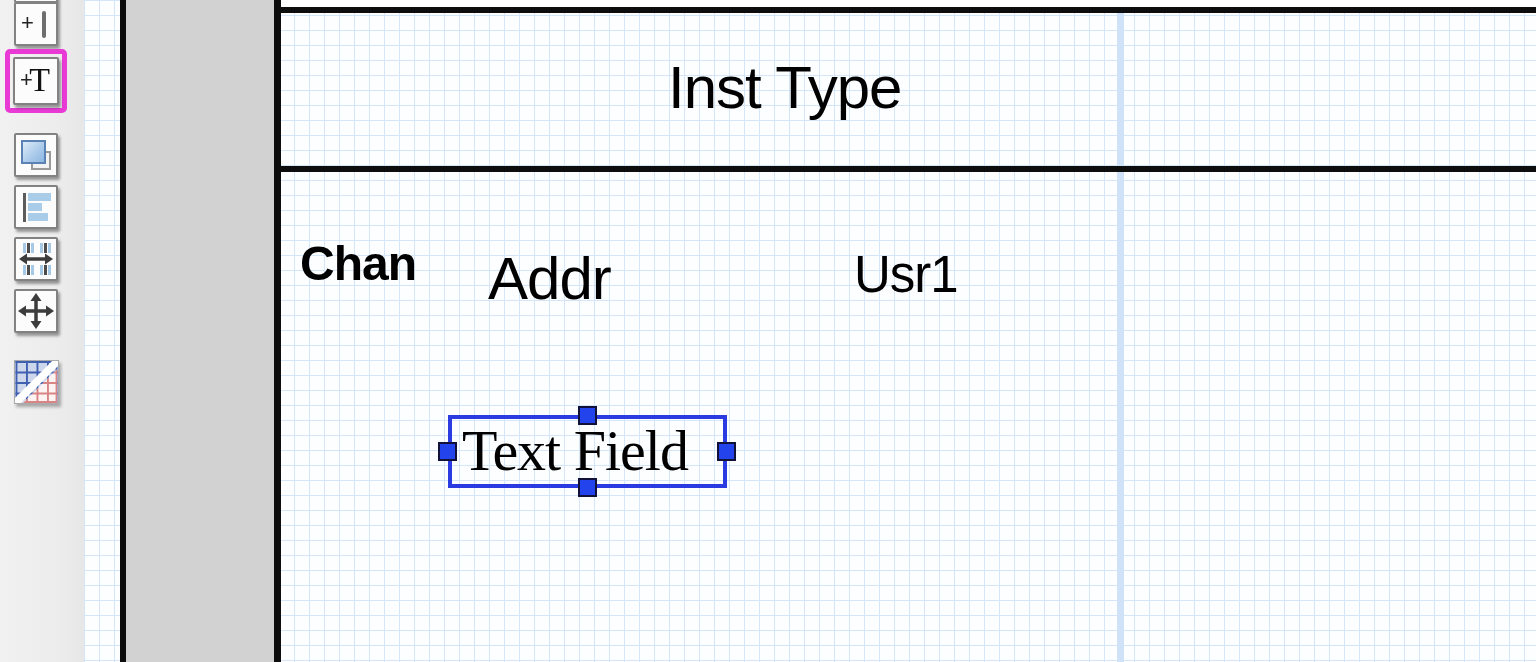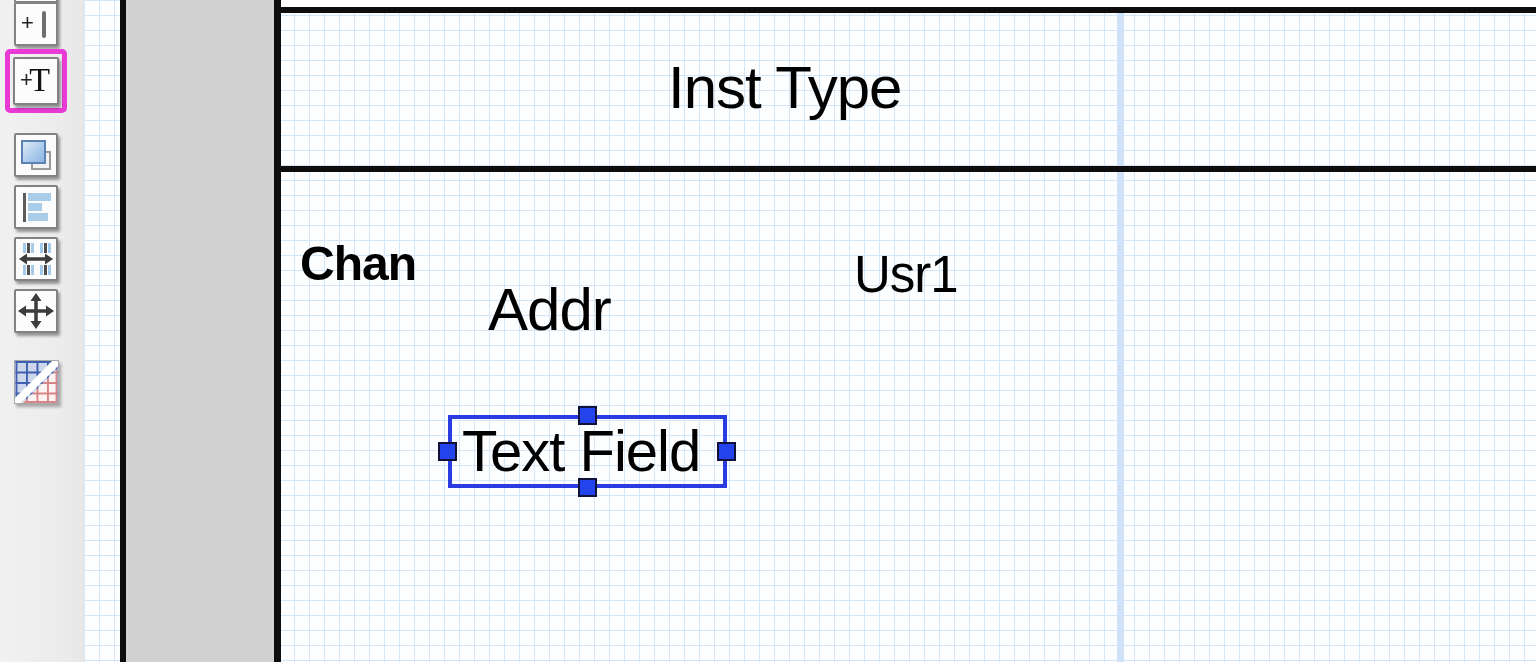--- a/index.html
+++ b/index.html
@@ -113,27 +113,27 @@
   #hline-top { top: 7px; }
   #hline-mid { top: 166px; }
 
   .canvas-label {
     position: absolute; color: #000; line-height: 1; white-space: nowrap;
     letter-spacing: -1px; cursor: pointer;
   }
   #lbl-inst-type  { left: 584px; top: 58px;  font-size: 60px; }
   #lbl-color-gobo { left: 978px; top: 58px;  font-size: 60px; }
   #lbl-chan       { left: 216px; top: 240px; font-size: 48px; font-weight: bold; }
-  #lbl-addr       { left: 404px; top: 249px; font-size: 60px; margin-top: 31px; }
+  #lbl-addr       { left: 404px; top: 249px; font-size: 60px; }
   #lbl-usr1       { left: 770px; top: 249px; font-size: 51px; }
 
   
   #selection-box {
     position: absolute; left: 364px; top: 415px; width: 279px; height: 73px;
-    border: 4px solid #2b3be2; cursor: move;
+    border: 4px solid #2b3be2; cursor: move; font-family: Liberation Serif, serif;
   }
   #selection-box .field-label {
     position: absolute; left: 10px; top: 50%; transform: translateY(-52%);
     font-size: 58px; letter-spacing: -1px; color: #000; white-space: nowrap;
   }
   .handle {
     position: absolute; width: 19px; height: 19px;
     background: #2343ec; border: 2px solid #10123a; z-index: 5;
   }
   #handle-top    { left: 494px; top: 406px; cursor: n-resize; }

